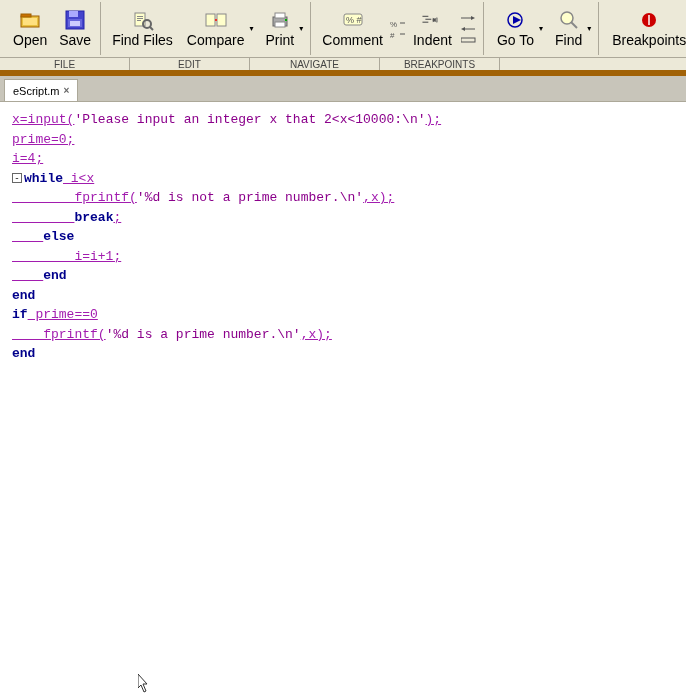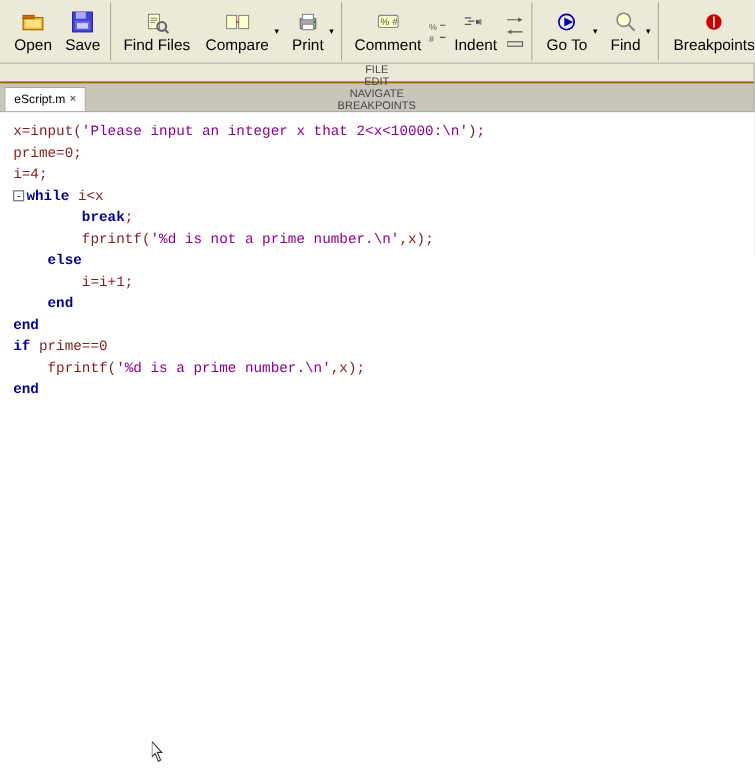--- a/index.html
+++ b/index.html
@@ -74,26 +74,25 @@
     }
 
     .dropdown-arrow {
       font-size: 8px;
       margin-left: 1px;
     }
 
     
     .toolbar-sections {
       background: #ece9d8;
-      border-bottom: 2px solid #a16207;
+      border-bottom: 6px solid #a16207;
       display: flex;
       height: 18px;
       font-size: 10px;
       color: #444;
-      flex-direction: column;
     }
     .ts-item {
       display: flex;
       align-items: center;
       justify-content: center;
       padding: 0 8px;
       border-right: 1px solid #aca899;
       min-width: 60px;
     }
 
@@ -142,21 +141,21 @@
     }
 
     .code-line {
       white-space: pre;
       display: block;
     }
 
     
     .kw { color: #00008b; font-weight: bold; }       
     .str { color: #8b008b; }                           
-    .plain { color: #7f1d1d; }
+    .plain { color: #a21caf; text-decoration: underline; }
 
     
     .block-marker {
       display: inline-block;
       width: 10px;
       height: 10px;
       border: 1px solid #666;
       background: #fff;
       margin-right: 2px;
       font-size: 9px;
@@ -383,22 +382,22 @@
     <span>eScript.m</span>
     <span class="tab-close">×</span>
   </div>
 </div>
 
 <div class="editor" style="position:relative;">
   <span class="code-line"><span class="plain">x=input(</span><span class="str">'Please input an integer x that 2&lt;x&lt;10000:\n'</span><span class="plain">);</span></span>
   <span class="code-line"><span class="plain">prime=0;</span></span>
   <span class="code-line"><span class="plain">i=4;</span></span>
   <span class="code-line"><span class="block-marker">-</span><span class="kw">while</span><span class="plain"> i&lt;x</span></span>
+  <span class="code-line"><span class="plain">        fprintf(</span><span class="str">'%d is not a prime number.\n'</span><span class="plain">,x);</span></span>
   <span class="code-line"><span class="plain">        </span><span class="kw">break</span><span class="plain">;</span></span>
-  <span class="code-line"><span class="plain">        fprintf(</span><span class="str">'%d is not a prime number.\n'</span><span class="plain">,x);</span></span>
   <span class="code-line"><span class="plain">    </span><span class="kw">else</span></span>
   <span class="code-line"><span class="plain">        i=i+1;</span></span>
   <span class="code-line"><span class="plain">    </span><span class="kw">end</span></span>
   <span class="code-line"><span class="kw">end</span></span>
   <span class="code-line"><span class="kw">if</span><span class="plain"> prime==0</span></span>
   <span class="code-line"><span class="plain">    fprintf(</span><span class="str">'%d is a prime number.\n'</span><span class="plain">,x);</span></span>
   <span class="code-line"><span class="kw">end</span></span>
 
   <svg class="cursor" viewBox="0 0 12 20" style="position:absolute; top:572px; left:138px; width:12px; height:20px;">
     <polygon points="0,0 0,14 3,11 6,18 8,17 5,10 9,10" fill="white" stroke="#333" stroke-width="1"></polygon>

